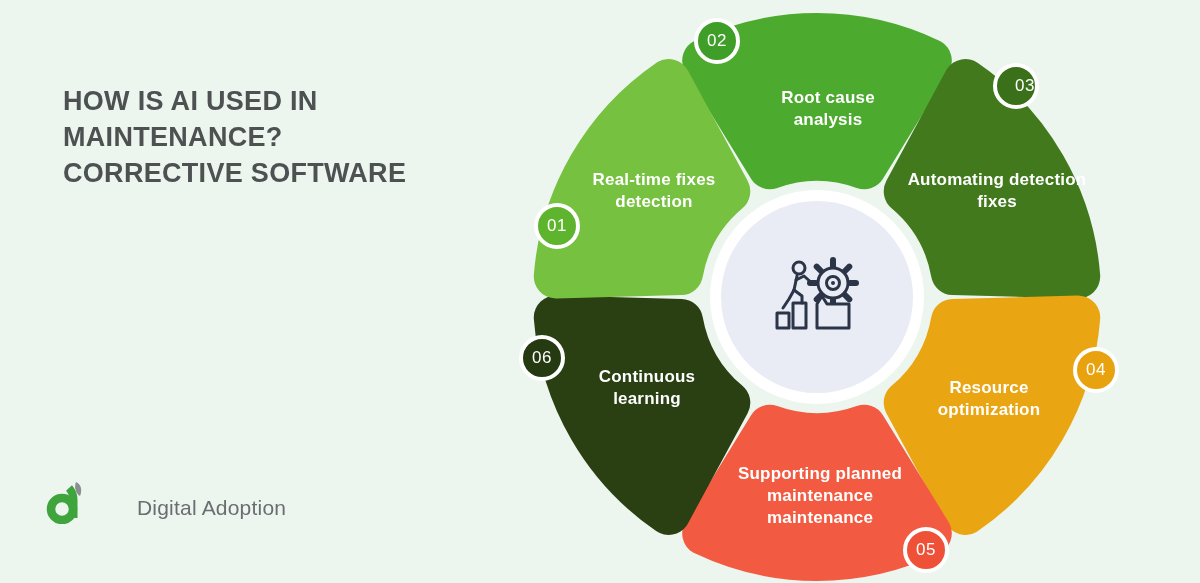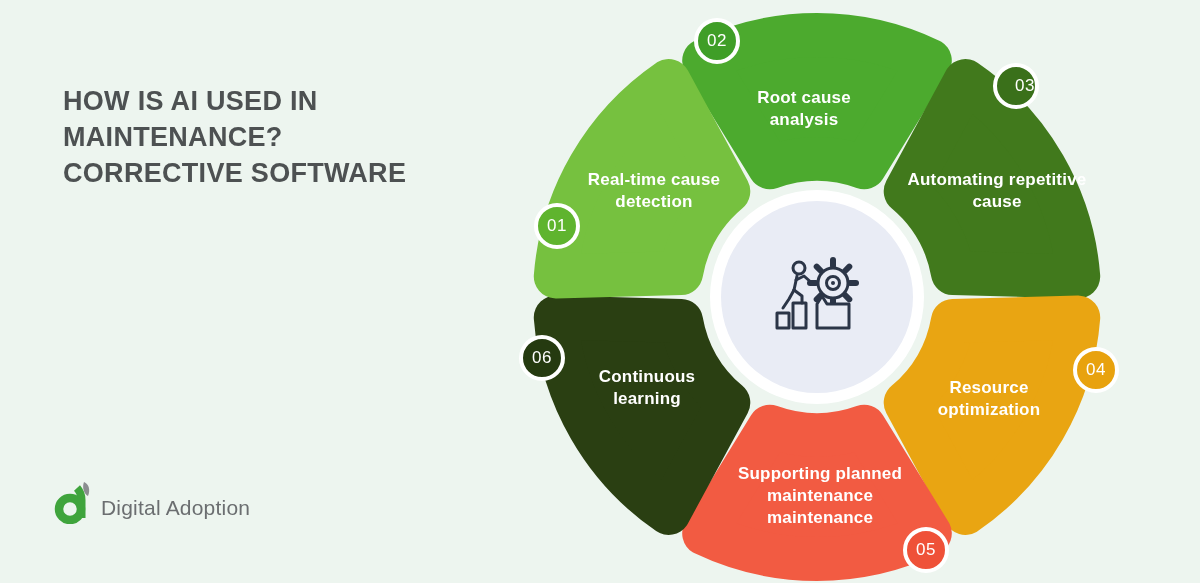--- a/index.html
+++ b/index.html
@@ -21,22 +21,22 @@
     color:#ffffff;font-size:17px;line-height:22px;font-weight:700;
     text-align:center;letter-spacing:.2px;
   }
   .badge{
     position:absolute;width:38px;height:38px;border-radius:50%;
     border:4px solid #ffffff;background:var(--bg);
     display:flex;align-items:center;justify-content:center;
     color:#ffffff;font-size:17px;font-weight:400;letter-spacing:.5px;
   }
   .logo{
-    position:absolute;left:54px;top:482px;
-    display:flex;align-items:flex-end;
+    position:absolute;left:46px;top:482px;
+    display:flex;align-items:flex-end;gap:44px;
   }
   .logo-text{
     color:#6b6e70;font-size:21px;font-weight:500;
     margin-left:7px;padding-bottom:4px;letter-spacing:.2px;
   }
 </style>
 </head>
 <body>
 
 <div class="title">
@@ -83,23 +83,23 @@
     <g>
       <circle cx="799" cy="268" r="6"></circle>
       <path d="M797,276 L794,290"></path>
       <path d="M796,280 L804,276 L813,284"></path>
       <path d="M794,290 L802,296 L802,303"></path>
       <path d="M794,290 L789,299 L783,308"></path>
     </g>
   </g>
 </svg>
 
-<div class="seg-label" style="left:654px;top:191px;width:200px">Real-time cause detection</div>
-<div class="seg-label" style="left:804px;top:109px;width:150px">Root cause analysis</div>
-<div class="seg-label" style="left:997px;top:191px;width:185px">Automating repetitive cause</div>
+<div class="seg-label" style="left:654px;top:191px;width:200px">Real-time fixes detection</div>
+<div class="seg-label" style="left:828px;top:109px;width:150px">Root cause analysis</div>
+<div class="seg-label" style="left:997px;top:191px;width:185px">Automating detection fixes</div>
 <div class="seg-label" style="left:989px;top:399px;width:150px">Resource optimization</div>
 <div class="seg-label" style="left:820px;top:496px;width:170px">Supporting planned maintenance maintenance</div>
 <div class="seg-label" style="left:647px;top:388px;width:150px">Continuous learning</div>
 
 <div class="badge" style="left: 534px; top: 203px; --bg: #5fb42e;">
   <span>01</span>
 </div>
 <div class="badge" style="left: 694px; top: 18px; --bg: #3f9e27;">
   <span>02</span>
 </div>

